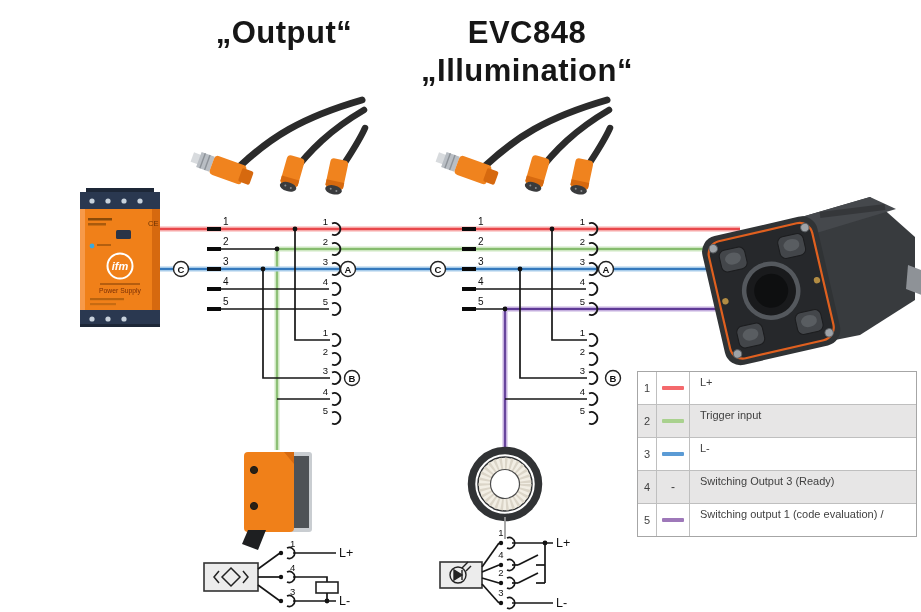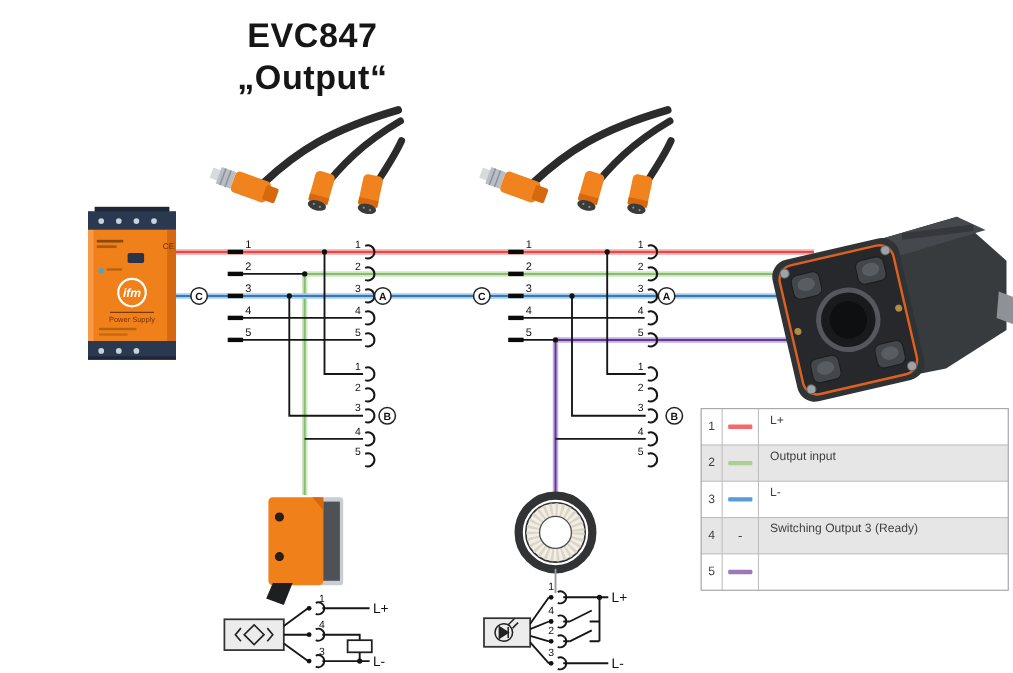--- a/index.html
+++ b/index.html
@@ -383,39 +383,42 @@
     <line class="blk" x1="536" y1="565" x2="545" y2="565"></line>
     <line class="blk" x1="512" y1="583" x2="518" y2="583"></line>
     <line class="blk" x1="518" y1="583" x2="538" y2="573"></line>
     <line class="blk" x1="536" y1="583" x2="545" y2="583"></line>
     <line class="blk" x1="512" y1="603" x2="553" y2="603"></line>
     <text class="lbl" x="556" y="607">L-</text>
   </g>
 </svg>
 
 <div class="title" style="left:124px;top:14px;">
-  <div>EVC847</div>
   <div>„Output“</div>
+</div>
+<div class="title" style="left:367px;top:14px;">
+  <div>EVC848</div>
+  <div>„Illumination“</div>
 </div>
 
 <div class="legend">
   <div class="cell r-odd">1</div>
   <div class="cell r-odd">
         <span class="bar" style="background-color: rgb(244, 105, 108);"></span>
       </div>
   <div class="cell r-odd text">
         <span>L+</span>
       </div>
 
   <div class="cell r-even">2</div>
   <div class="cell r-even">
         <span class="bar" style="background-color: rgb(169, 209, 142);"></span>
       </div>
   <div class="cell r-even text">
-        <span>Output input</span>
+        <span>Trigger input</span>
       </div>
 
   <div class="cell r-odd">3</div>
   <div class="cell r-odd">
         <span class="bar" style="background-color: rgb(91, 155, 213);"></span>
       </div>
   <div class="cell r-odd text">
         <span>L-</span>
       </div>
 
@@ -425,16 +428,17 @@
       </div>
   <div class="cell r-even text">
         <span>Switching Output 3 (Ready)</span>
       </div>
 
   <div class="cell r-odd">5</div>
   <div class="cell r-odd">
         <span class="bar" style="background-color: rgb(158, 120, 185);"></span>
       </div>
   <div class="cell r-odd text">
+        <span>Switching output 1 (code evaluation) /</span>
       </div>
 </div>
 
 </div>
 
 </body></html>

